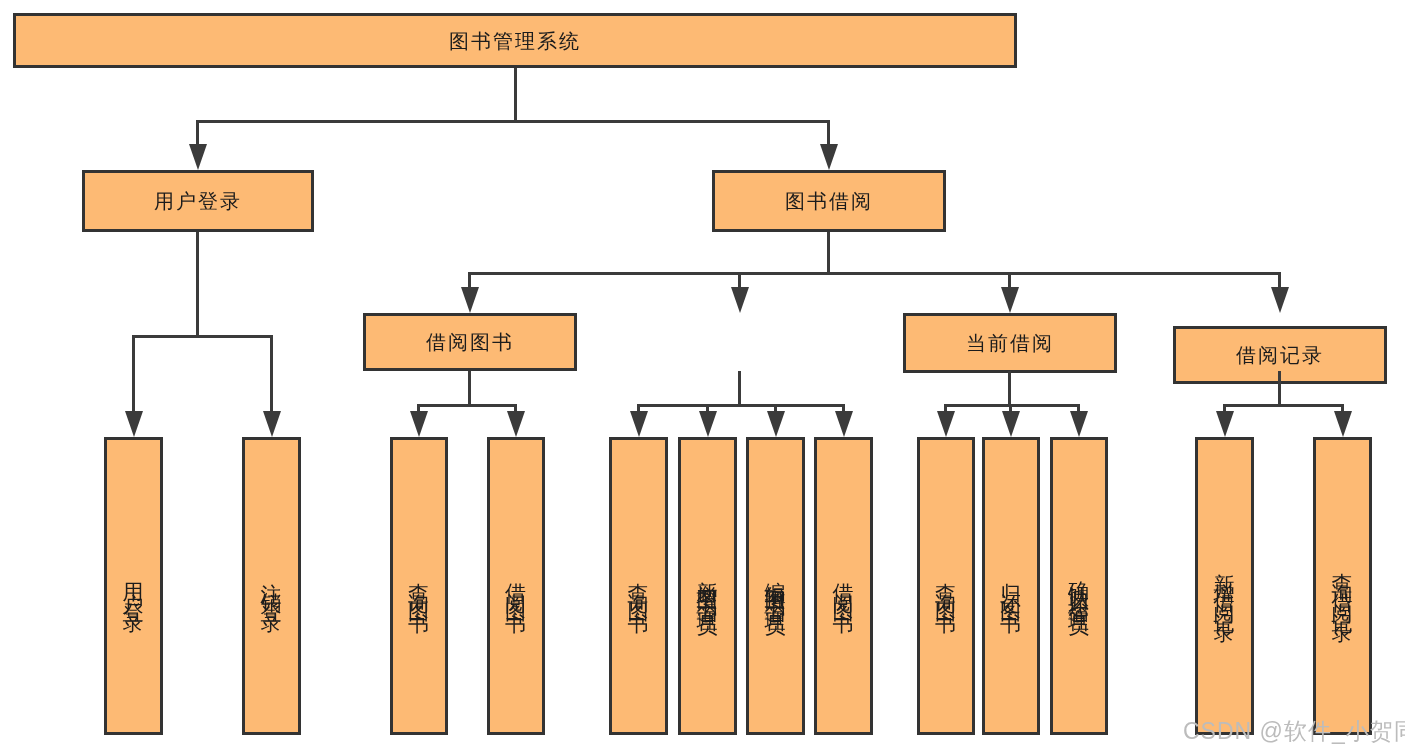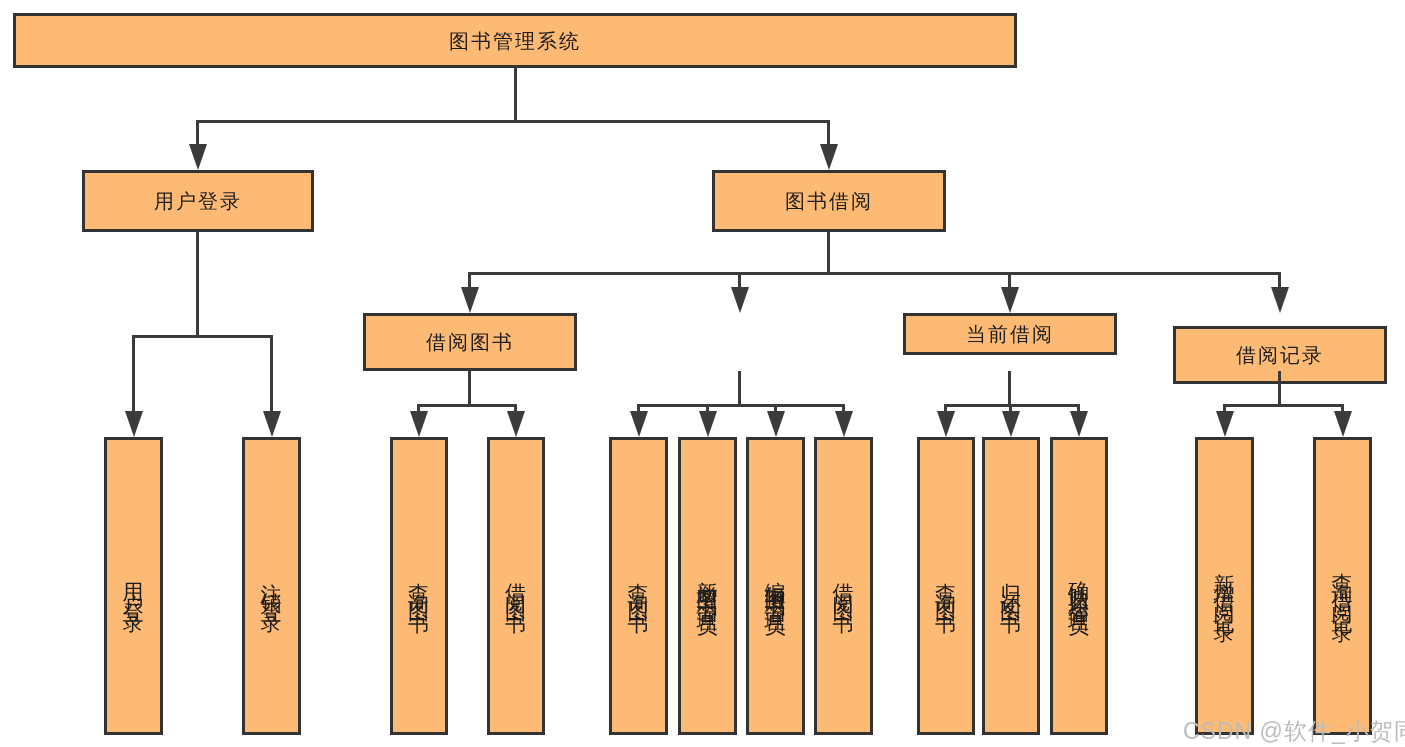--- a/index.html
+++ b/index.html
@@ -84,21 +84,21 @@
   <div class="vl" style="left:468px;  top:272px; height:20px;"></div>
   <div class="arr" style="left:461px;  top:287px;"></div>
   <div class="vl" style="left:738px;  top:272px; height:20px;"></div>
   <div class="arr" style="left:731px;  top:287px;"></div>
   <div class="vl" style="left:1008px; top:272px; height:20px;"></div>
   <div class="arr" style="left:1001px; top:287px;"></div>
   <div class="vl" style="left:1278px; top:272px; height:20px;"></div>
   <div class="arr" style="left:1271px; top:287px;"></div>
 
   <div class="box h" style="left:363px;  top:313px; width:214px; height:58px;">借阅图书</div>
-  <div class="box h" style="left:903px;  top:313px; width:214px; height:42px;">当前借阅</div>
+  <div class="box h" style="left:903px;  top:313px; width:214px; height:60px;">当前借阅</div>
   <div class="box h" style="left:1173px; top:326px; width:214px; height:58px;">借阅记录</div>
 
   <div class="vl" style="left:468px; top:371px; height:36px;"></div>
   <div class="hl" style="left:417px; top:404px; width:100px;"></div>
   <div class="vl" style="left:417px; top:404px; height:14px;"></div>
   <div class="arr" style="left:410px; top:411px;"></div>
   <div class="vl" style="left:514px; top:404px; height:14px;"></div>
   <div class="arr" style="left:507px; top:411px;"></div>
 
   <div class="vl" style="left:738px; top:371px; height:36px;"></div>

